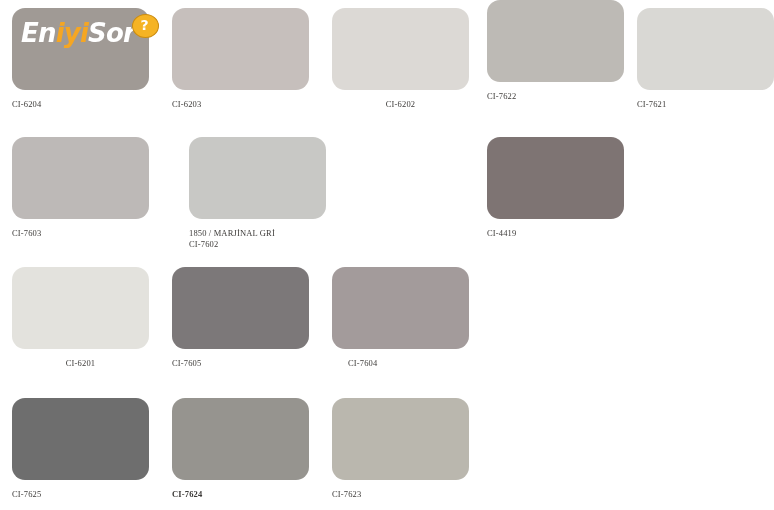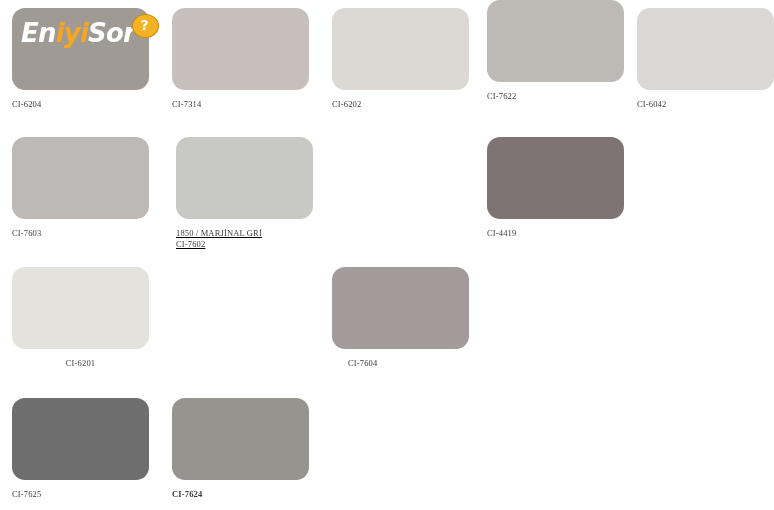--- a/index.html
+++ b/index.html
@@ -126,55 +126,63 @@
             <div class="bubble-tail"></div>
             <div class="bubble-shape"></div>
             <div class="bubble-mark">?</div>
           </div>
         </div>
       </div>
       <div class="swatch-label" style="color: rgb(60, 58, 56);"><span>CI-6204</span></div>
     </div>
     <div class="swatch-cell" style="left: 172px; top: 8px;">
       <div class="swatch-chip" style="background: rgb(198, 191, 188);"></div>
-      <div class="swatch-label" style="color: rgb(60, 58, 56);"><span>CI-7314</span></div>
+      <div class="swatch-label" style="color: rgb(60, 58, 56);"><span>CI-6203</span></div>
     </div>
     <div class="swatch-cell" style="left: 332px; top: 8px;">
       <div class="swatch-chip" style="background: rgb(220, 217, 213);"></div>
-      <div class="swatch-label" style="color: rgb(60, 58, 56);"><span>CI-6202</span></div>
+      <div class="swatch-label" style="color: rgb(60, 58, 56); text-align: center;"><span>CI-6202</span></div>
     </div>
     <div class="swatch-cell" style="left: 487px; top: 0;">
       <div class="swatch-chip" style="background: rgb(189, 186, 181);"></div>
       <div class="swatch-label" style="color: rgb(60, 58, 56);"><span>CI-7622</span></div>
     </div>
     <div class="swatch-cell" style="left: 637px; top: 8px;">
       <div class="swatch-chip" style="background: rgb(217, 216, 212);"></div>
-      <div class="swatch-label" style="color: rgb(60, 58, 56);"><span>CI-6042</span></div>
+      <div class="swatch-label" style="color: rgb(60, 58, 56);"><span>CI-7621</span></div>
     </div>
     <div class="swatch-cell" style="left: 12px; top: 137px;">
       <div class="swatch-chip" style="background: rgb(189, 185, 183);"></div>
       <div class="swatch-label" style="color: rgb(60, 58, 56);"><span>CI-7603</span></div>
     </div>
-    <div class="swatch-cell" style="left: 176px; top: 137px; text-decoration: underline;">
+    <div class="swatch-cell" style="left: 189px; top: 137px;">
       <div class="swatch-chip" style="background: rgb(200, 200, 197);"></div>
       <div class="swatch-label" style="color: rgb(60, 58, 56);"><span>1850 / MARJİNAL GRİ</span><span class="label-line-2">CI-7602</span></div>
     </div>
     <div class="swatch-cell" style="left: 487px; top: 137px;">
       <div class="swatch-chip" style="background: rgb(126, 116, 115);"></div>
       <div class="swatch-label" style="color: rgb(60, 58, 56);"><span>CI-4419</span></div>
     </div>
     <div class="swatch-cell" style="left: 12px; top: 267px;">
       <div class="swatch-chip" style="background: rgb(227, 226, 221);"></div>
       <div class="swatch-label" style="color: rgb(60, 58, 56); text-align: center;"><span>CI-6201</span></div>
+    </div>
+    <div class="swatch-cell" style="left: 172px; top: 267px;">
+      <div class="swatch-chip" style="background: rgb(124, 120, 121);"></div>
+      <div class="swatch-label" style="color: rgb(60, 58, 56);"><span>CI-7605</span></div>
     </div>
     <div class="swatch-cell" style="left: 332px; top: 267px;">
       <div class="swatch-chip" style="background: rgb(163, 155, 155);"></div>
       <div class="swatch-label" style="color: rgb(60, 58, 56); margin-left: 16px;"><span>CI-7604</span></div>
     </div>
     <div class="swatch-cell" style="left: 12px; top: 398px;">
       <div class="swatch-chip" style="background: rgb(110, 110, 110);"></div>
       <div class="swatch-label" style="color: rgb(60, 58, 56);"><span>CI-7625</span></div>
     </div>
     <div class="swatch-cell" style="left: 172px; top: 398px;">
       <div class="swatch-chip" style="background: rgb(150, 148, 143);"></div>
       <div class="swatch-label" style="color: rgb(60, 58, 56); font-weight: bold;"><span>CI-7624</span></div>
     </div>
+    <div class="swatch-cell" style="left: 332px; top: 398px;">
+      <div class="swatch-chip" style="background: rgb(186, 183, 174);"></div>
+      <div class="swatch-label" style="color: rgb(60, 58, 56);"><span>CI-7623</span></div>
+    </div>
   </div>
 
 </body></html>

